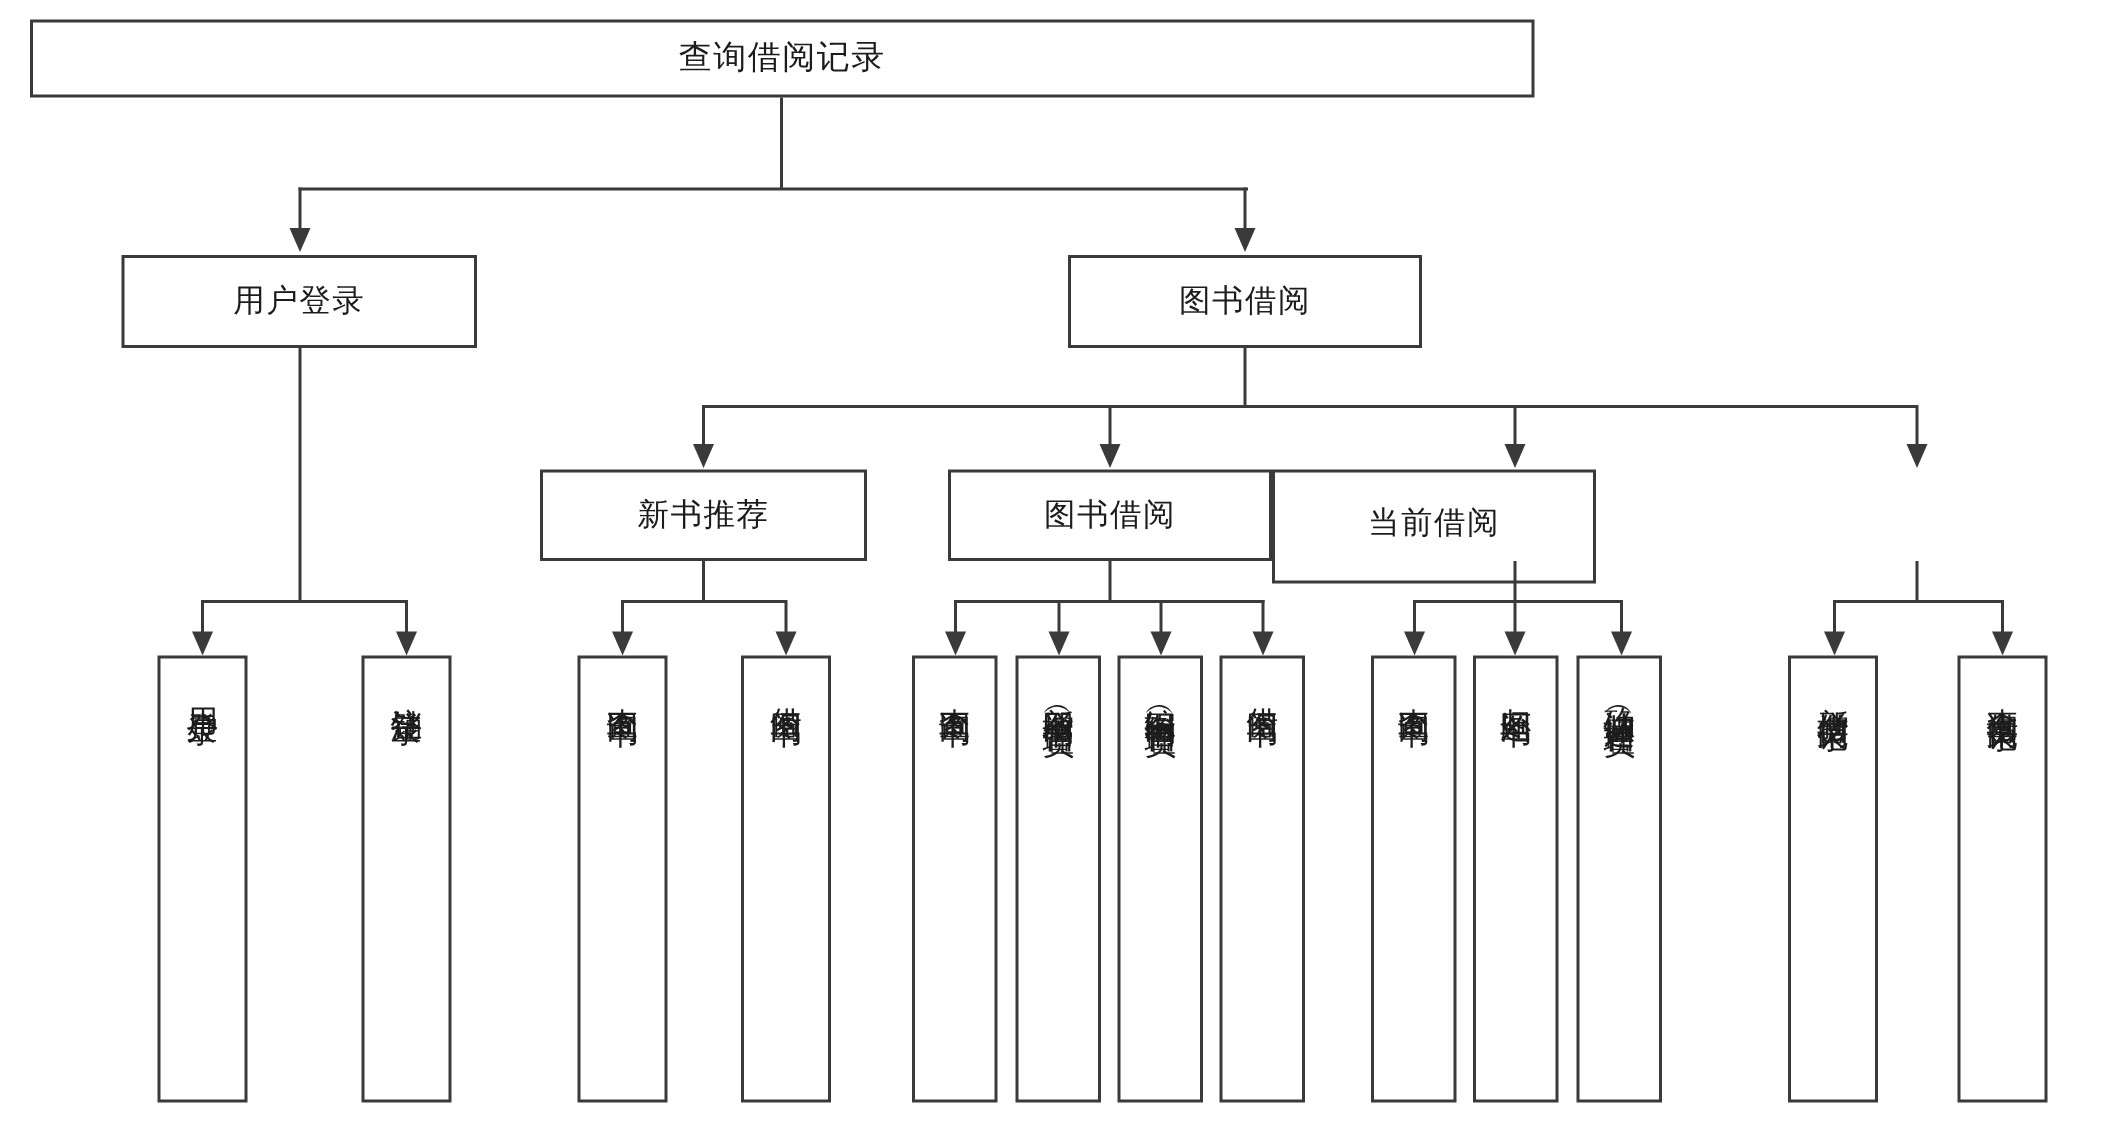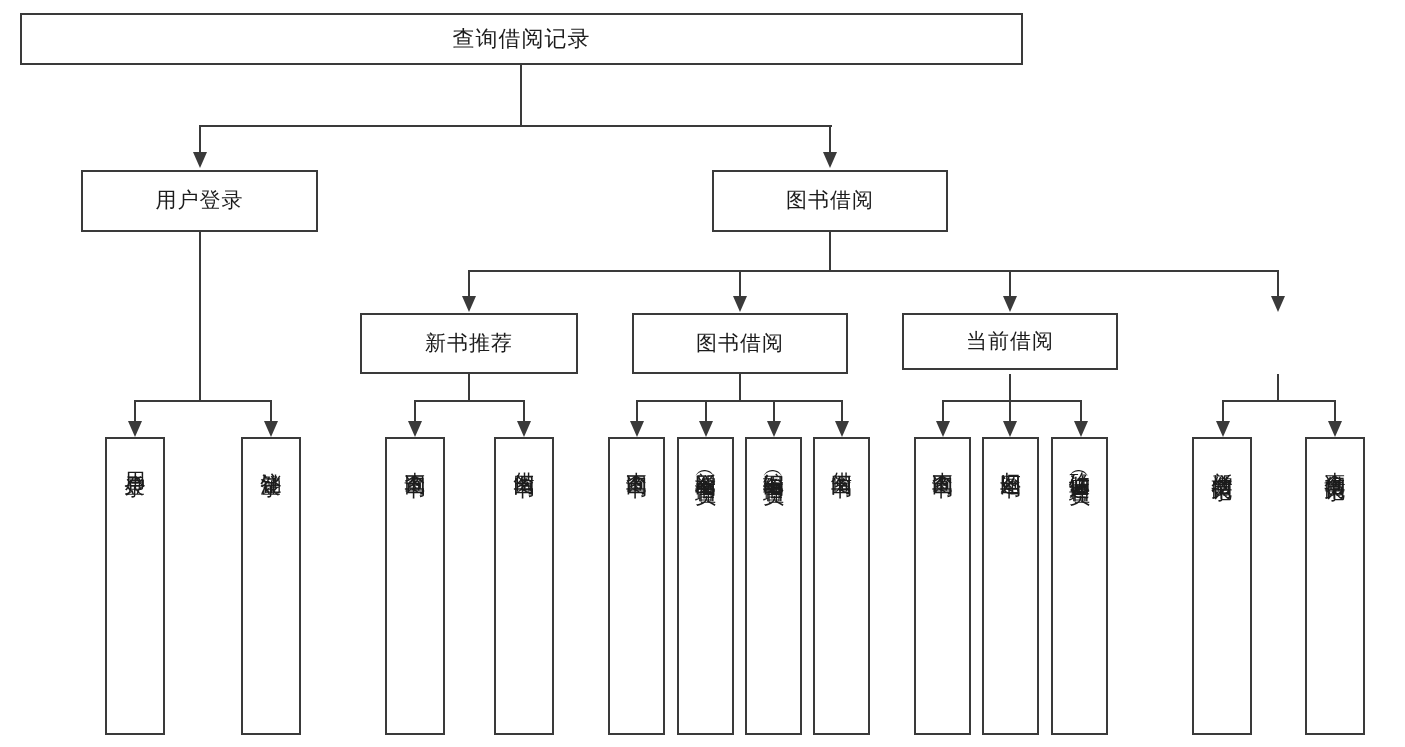--- a/index.html
+++ b/index.html
@@ -112,21 +112,21 @@
   <div class="arrow" style="left:1003px;top:296px;"></div>
   <div class="ln v" style="left:1277px;top:270px;width:2px;height:27px;"></div>
   <div class="arrow" style="left:1271px;top:296px;"></div>
 
   <div class="node h" style="left:360px;top:313px;width:218px;height:61px;">
     <span>新书推荐</span>
   </div>
   <div class="node h" style="left:632px;top:313px;width:216px;height:61px;">
     <span>图书借阅</span>
   </div>
-  <div class="node h" style="left:902px;top:313px;width:216px;height:57px;">
+  <div class="node h" style="left:848px;top:313px;width:216px;height:76px;font-family:Liberation Mono, monospace;">
     <span>当前借阅</span>
   </div>
 
   <div class="ln v" style="left:468px;top:374px;width:2px;height:27px;"></div>
   <div class="ln h" style="left:414px;top:400px;width:110px;height:2px;"></div>
   <div class="ln v" style="left:414px;top:400px;width:2px;height:22px;"></div>
   <div class="arrow" style="left:408px;top:421px;"></div>
   <div class="ln v" style="left:523px;top:400px;width:2px;height:22px;"></div>
   <div class="arrow" style="left:517px;top:421px;"></div>
 

